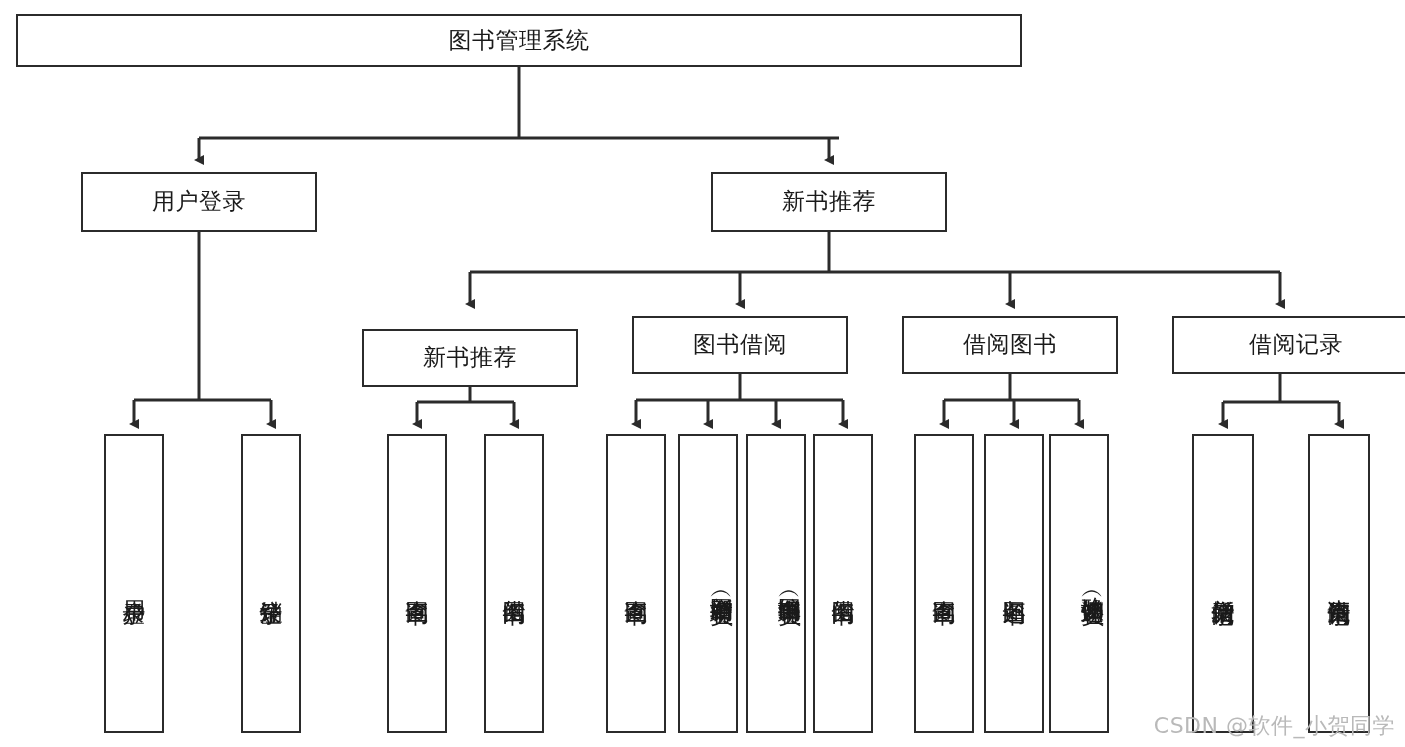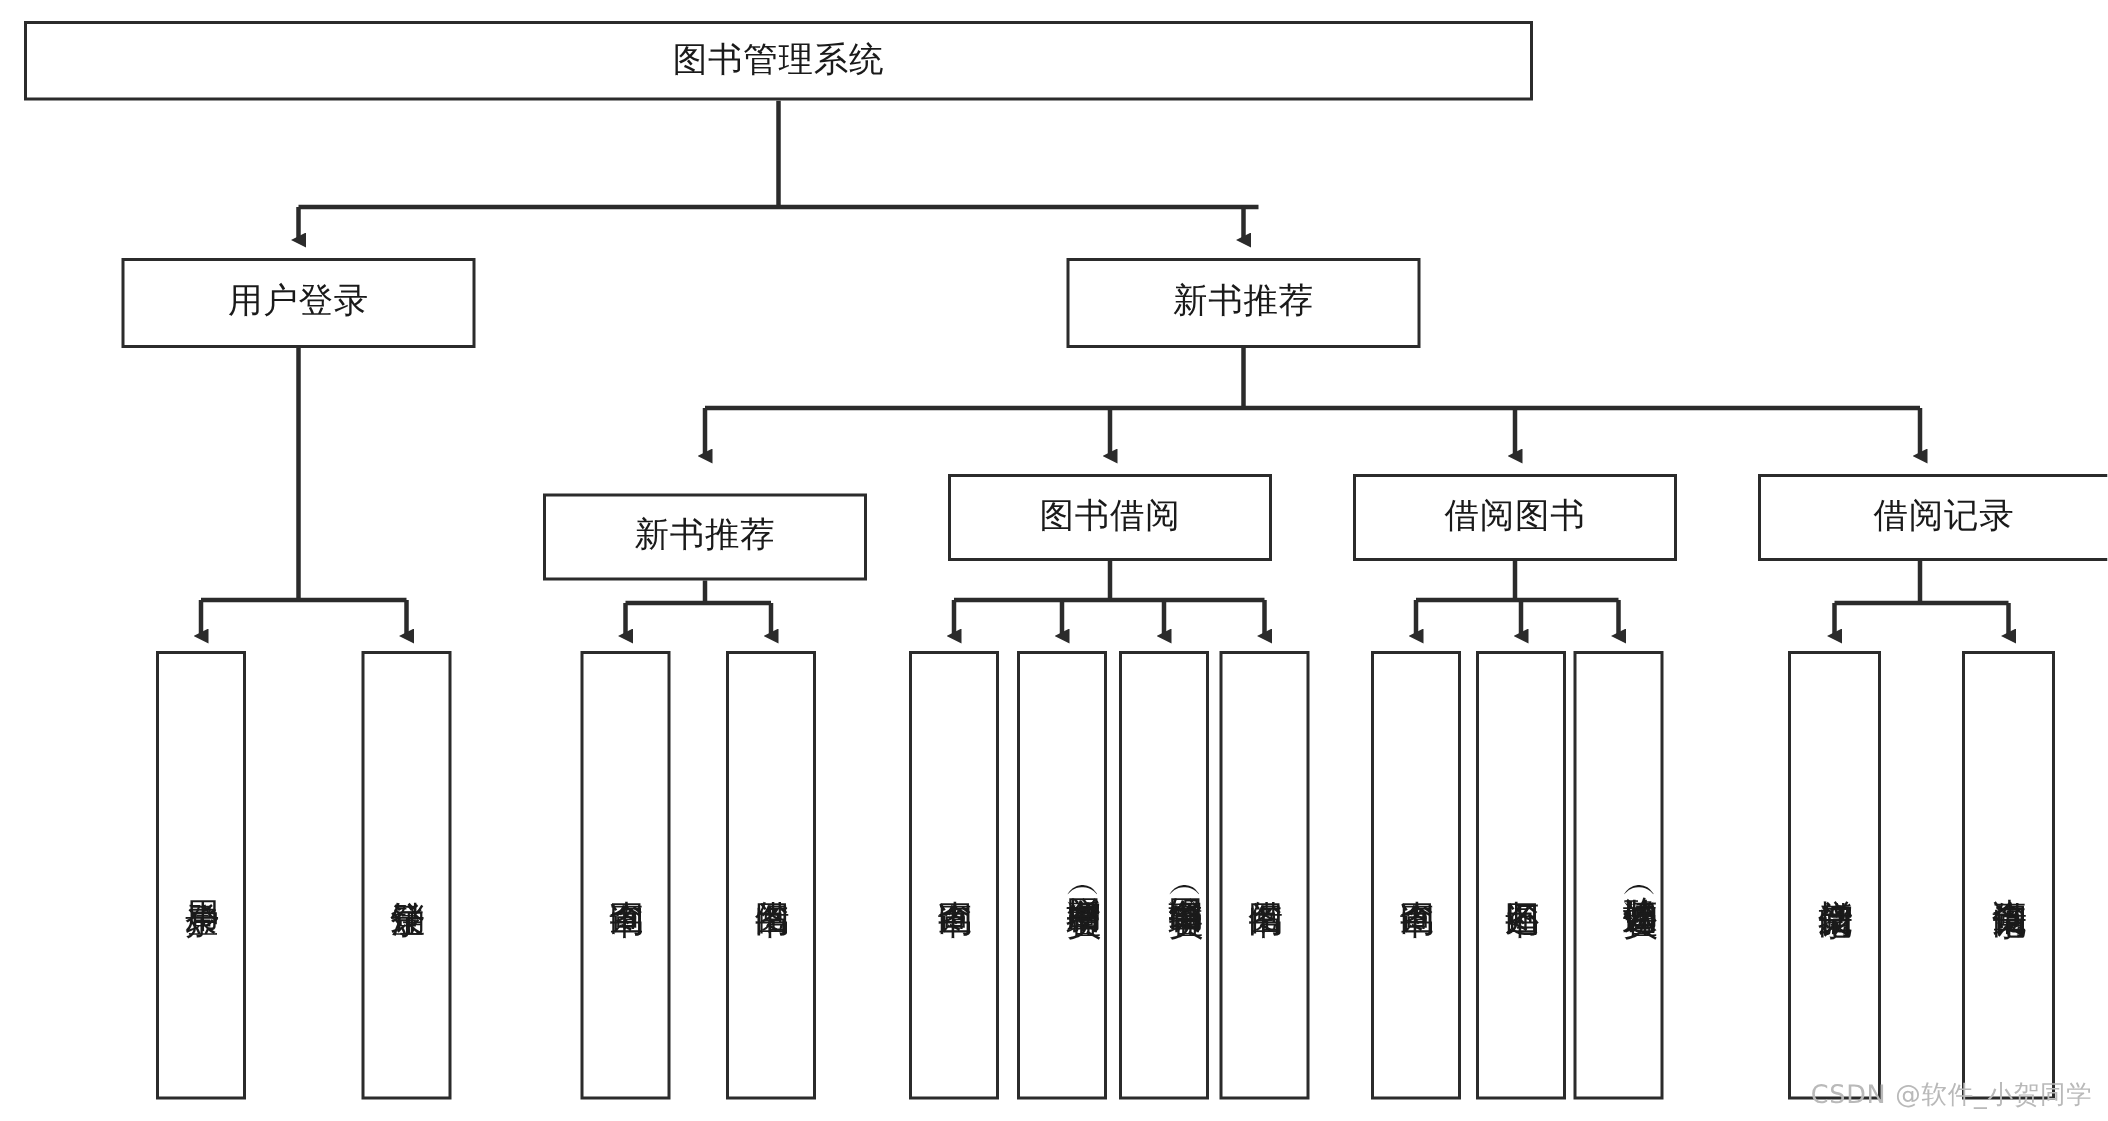--- a/index.html
+++ b/index.html
@@ -58,21 +58,21 @@
   .node-v.v-center {
     align-items: center;
   }
   .label-inner {
     display: block;
   }
   #watermark {
     position: absolute;
     right: 10px;
     bottom: 6px;
-    font-size: 17px;
+    font-size: 22px;
     color: #b9b9b9;
     white-space: nowrap;
     letter-spacing: 0.5px;
   }
 </style>
 </head>
 <body>
 
 <div id="diagram-root">
 

